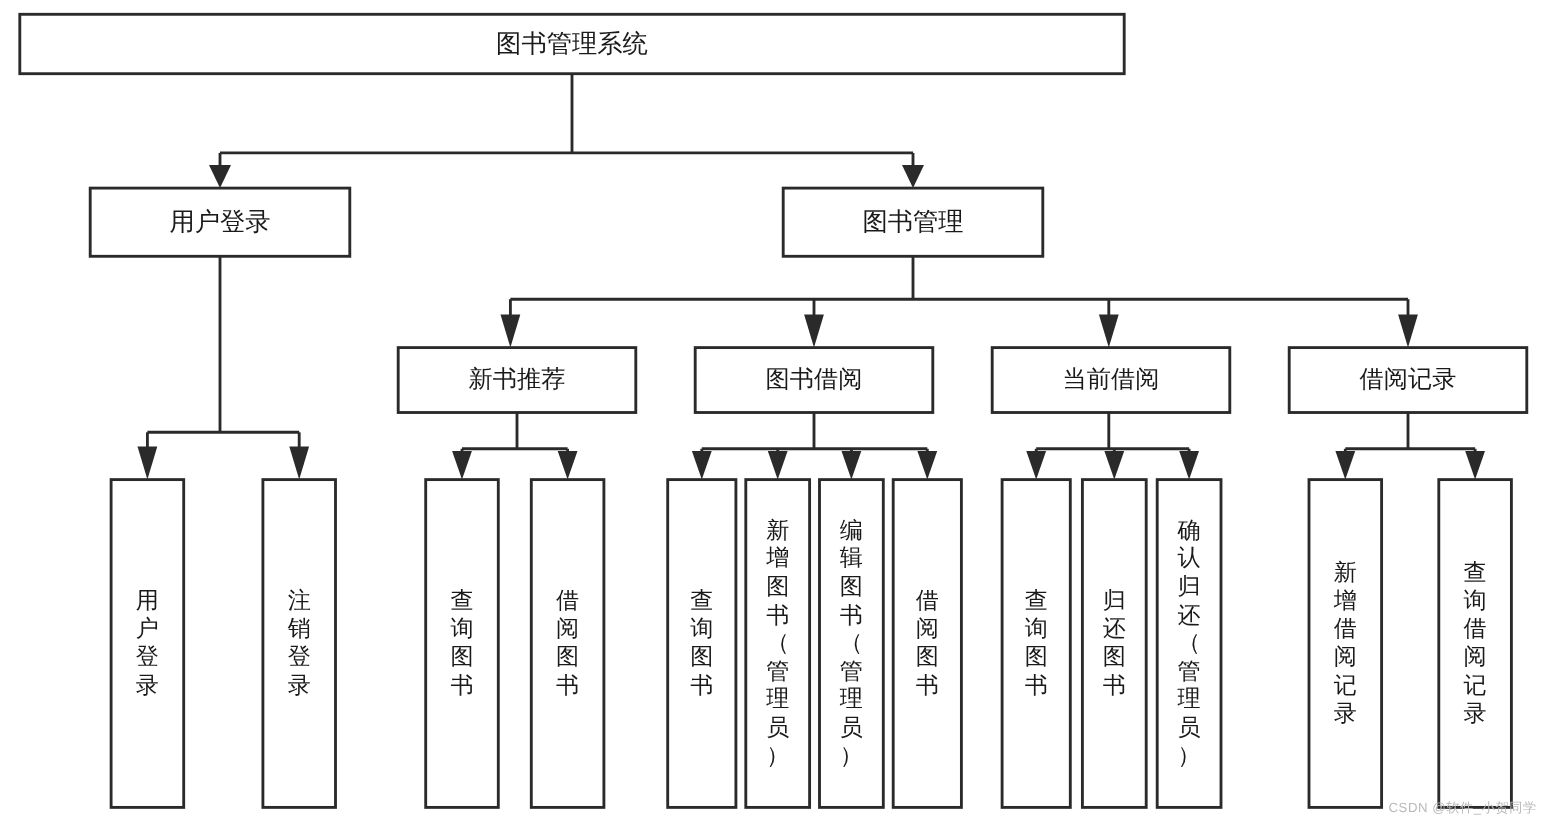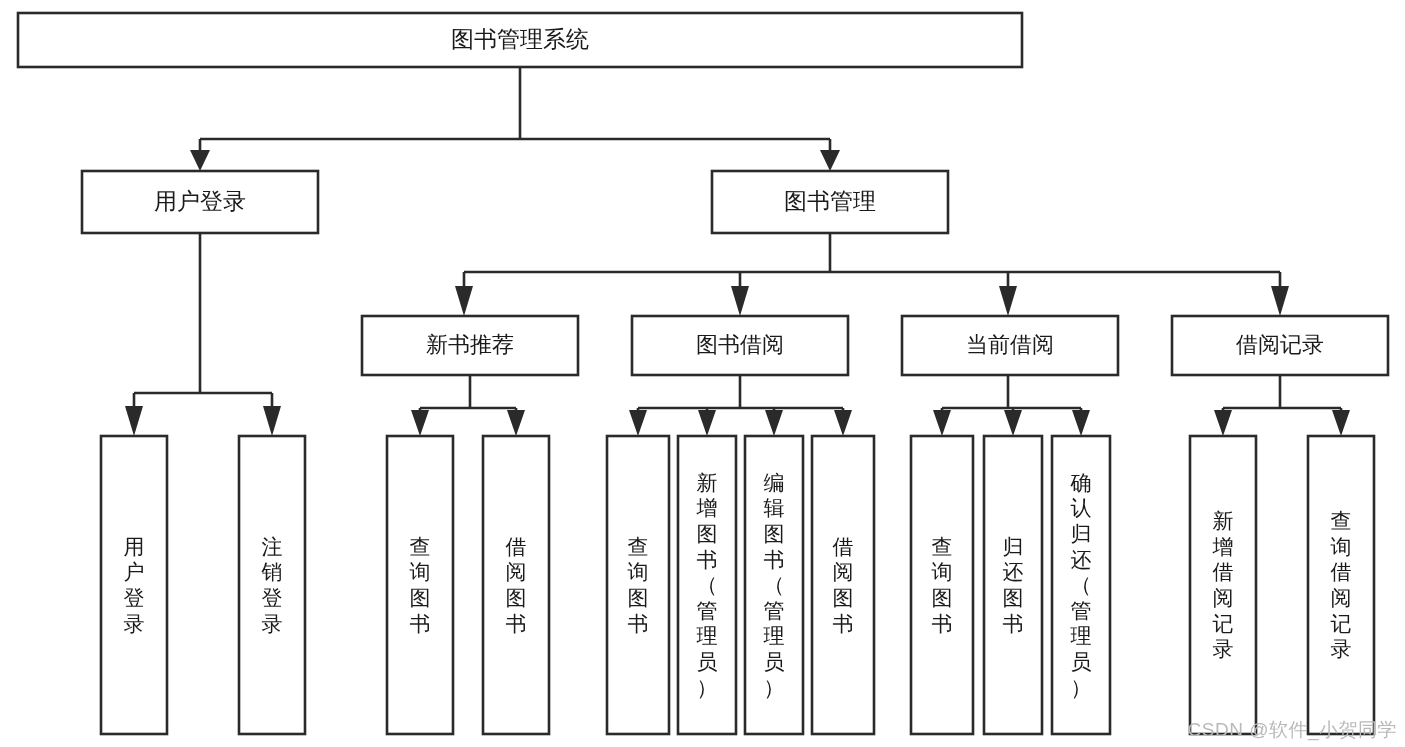--- a/index.html
+++ b/index.html
@@ -69,21 +69,21 @@
     white-space: pre;
   }
   .leaf-label span {
     display: block;
   }
   .watermark {
     position: absolute;
     right: 8px;
     bottom: 4px;
     font-family: "Liberation Sans", "DejaVu Sans", sans-serif;
-    font-size: 19px;
+    font-size: 12px;
     color: #b9b9b9;
     letter-spacing: 0.5px;
     user-select: none;
   }
 </style>
 </head>
 <body>
 
 <div id="diagram-root">
 

